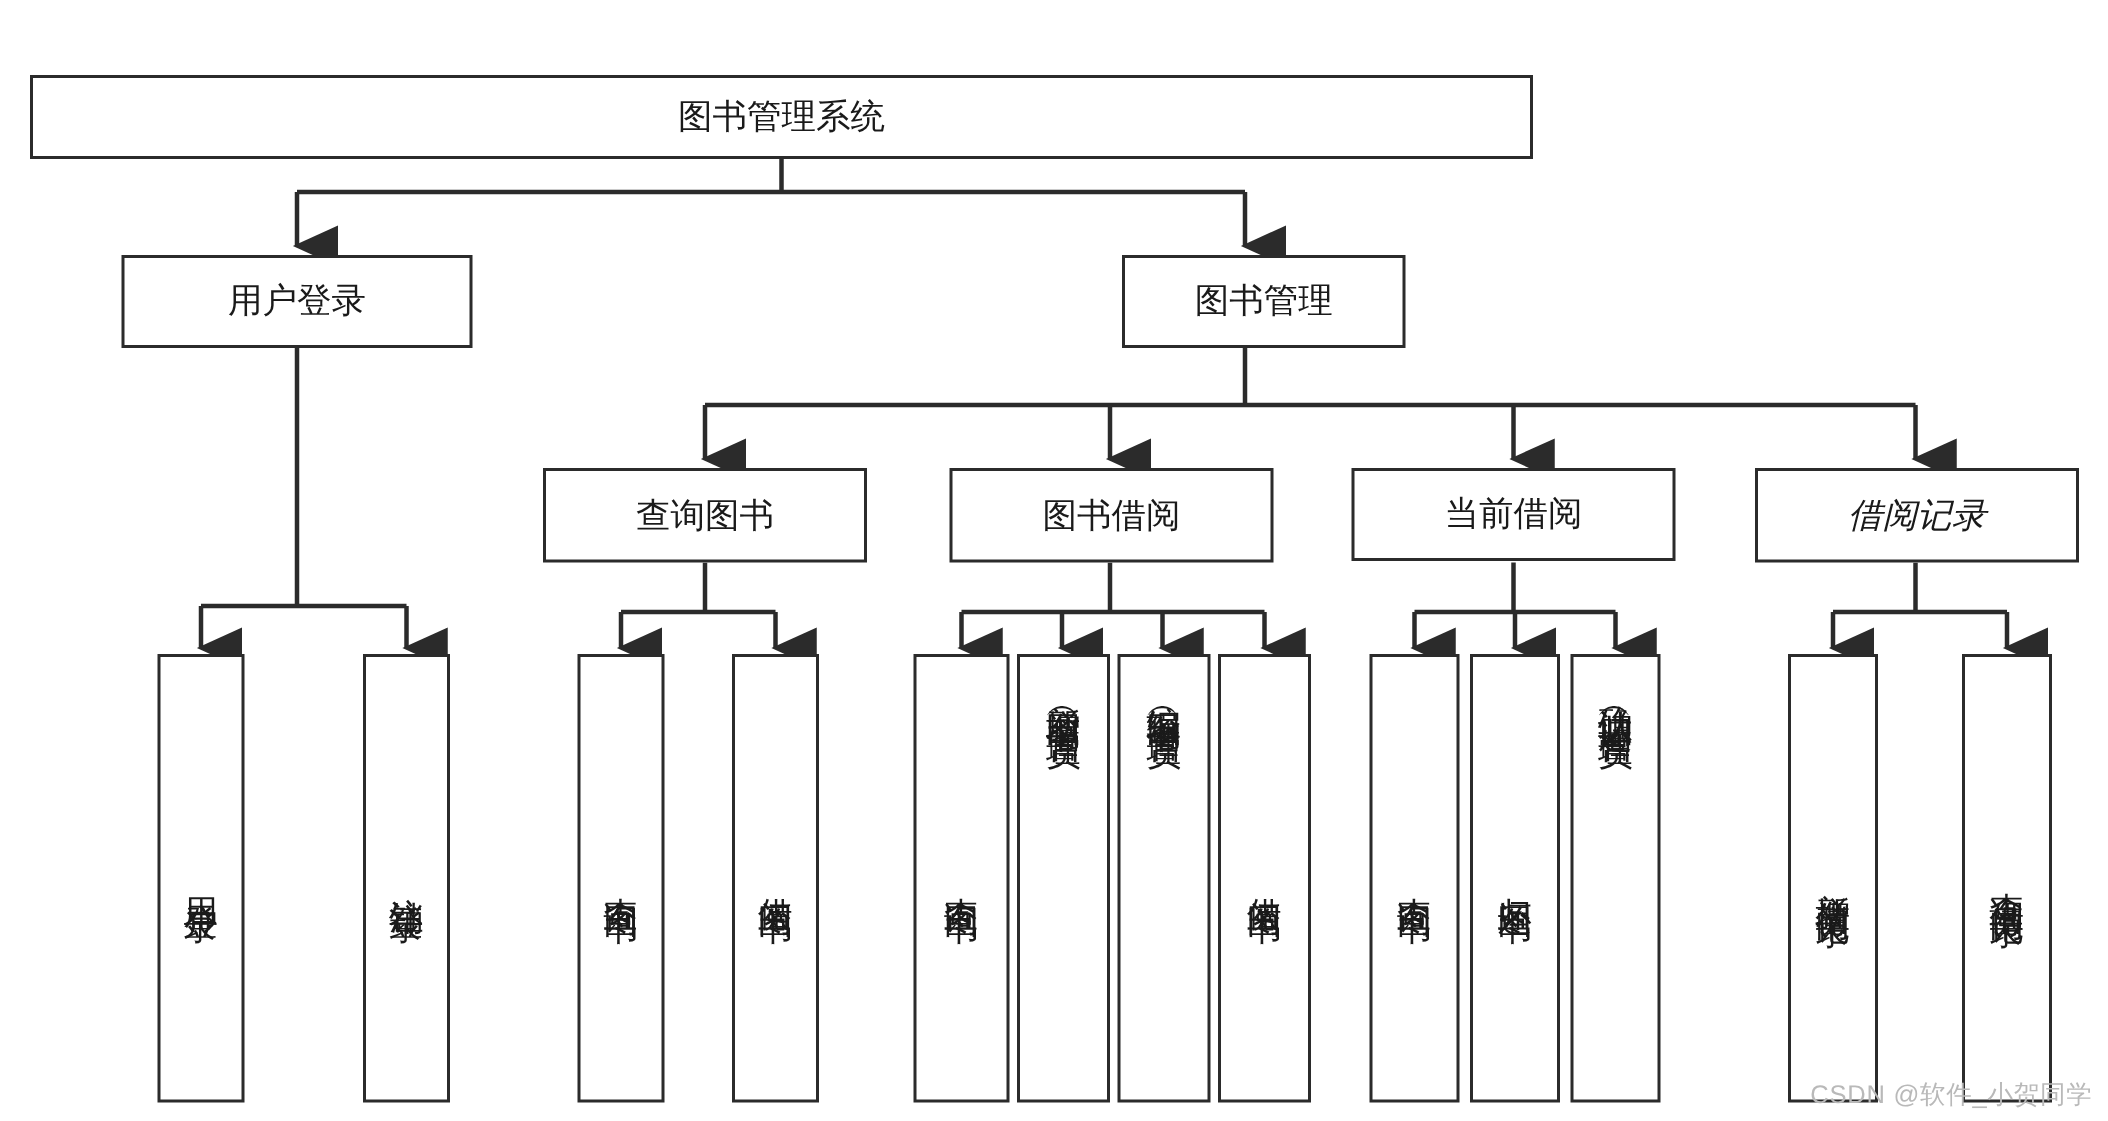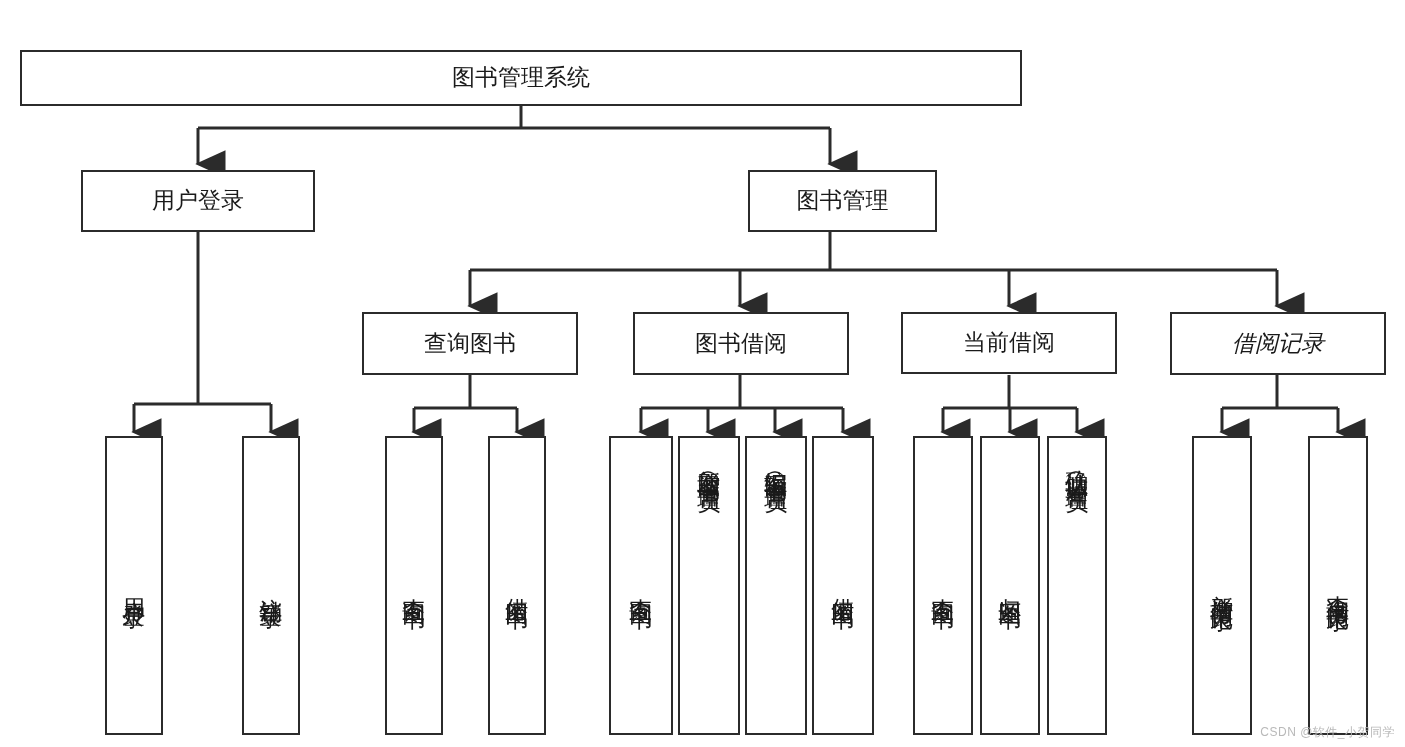--- a/index.html
+++ b/index.html
@@ -63,21 +63,21 @@
     white-space: normal;
   }
   .node.vert.mid {
     align-items: center;
     padding-top: 0;
   }
   #watermark {
     position: absolute;
     right: 10px;
     bottom: 6px;
-    font-size: 12px;
+    font-size: 17px;
     color: #b9b9b9;
     letter-spacing: 0.5px;
     z-index: 5;
     white-space: nowrap;
   }
 </style>
 </head>
 <body>
 
 <div id="canvas">

